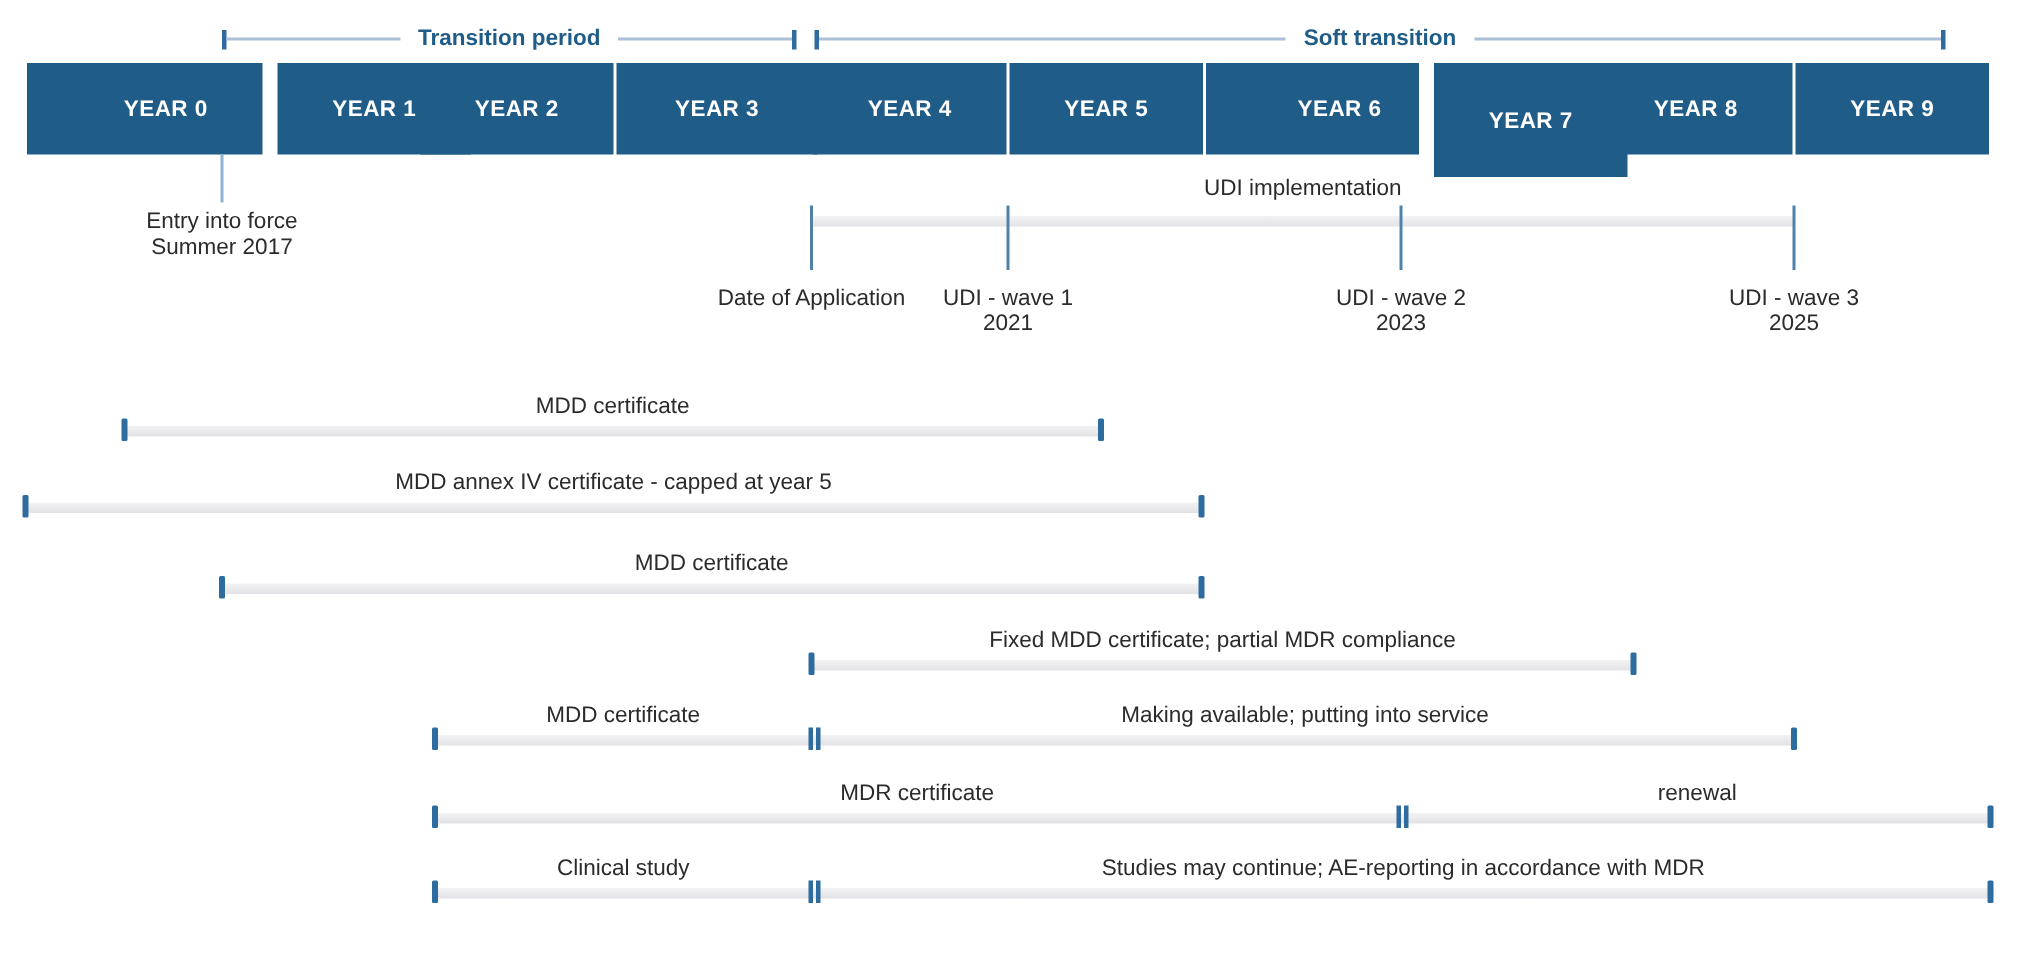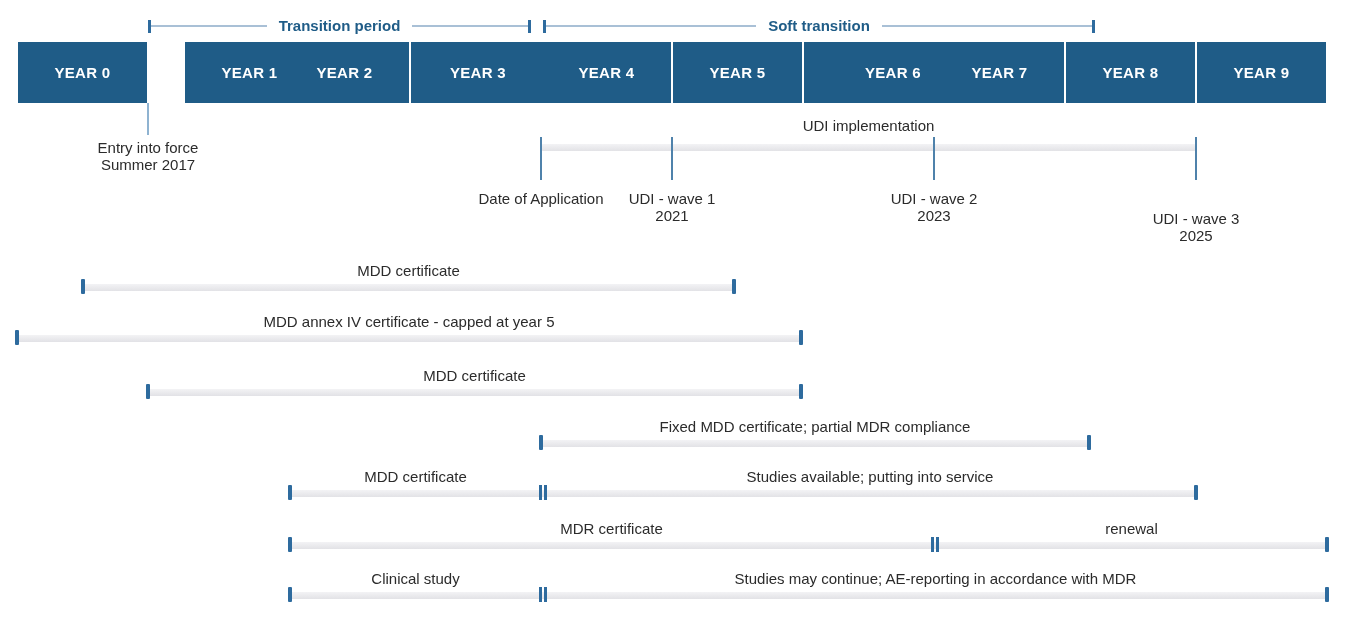--- a/index.html
+++ b/index.html
@@ -34,37 +34,37 @@
 
 <div id="stage" style="--band: #1F5C87; --tick: #2E6B9E; --bracket_line: #A9C0D6; --entry_tick: #8FB3D1; --udi_tick: #4F82AB; --bar_light: #F3F3F5; --bar_dark: #E2E2E6; --text: #2B2B2B;">
   <div id="brackets-layer">
       <div class="bracket" style="left: 148px; top: 19px; width: 383px;">
         <div class="btick"></div>
         <div class="bline"></div>
         <div class="blabel">Transition period</div>
         <div class="bline"></div>
         <div class="btick"></div>
       </div>
-      <div class="bracket" style="left: 543px; top: 19px; width: 552px; justify-content: space-between;">
+      <div class="bracket" style="left: 543px; top: 19px; width: 754px; justify-content: space-between;">
         <div class="btick"></div>
         <div class="bline"></div>
         <div class="blabel">Soft transition</div>
         <div class="bline"></div>
         <div class="btick"></div>
       </div>
     </div>
   <div id="year-band">
-      <div class="year-cell" style="left: 18px; top: 42px; width: 129px; height: 61px;">YEAR 0</div>
+      <div class="year-cell" style="left: 18px; top: 42px; width: 129px; height: 61px; padding-left: 28px;">YEAR 0</div>
       <div class="year-cell" style="left: 149px; top: 42px; width: 129px; height: 61px; margin-left: 36px;">YEAR 1</div>
       <div class="year-cell" style="left: 280px; top: 42px; width: 129px; height: 61px;">YEAR 2</div>
       <div class="year-cell" style="left: 411px; top: 42px; width: 134px; height: 61px;">YEAR 3</div>
       <div class="year-cell" style="left: 542px; top: 42px; width: 129px; height: 61px;">YEAR 4</div>
       <div class="year-cell" style="left: 673px; top: 42px; width: 129px; height: 61px;">YEAR 5</div>
       <div class="year-cell" style="left: 804px; top: 42px; width: 106px; height: 61px; padding-left: 36px;">YEAR 6</div>
-      <div class="year-cell" style="left: 935px; top: 42px; width: 129px; height: 61px;">YEAR 7</div>
+      <div class="year-cell" style="left: 956px; top: 42px; width: 129px; height: 76px;">YEAR 7</div>
       <div class="year-cell" style="left: 1066px; top: 42px; width: 129px; height: 61px;">YEAR 8</div>
       <div class="year-cell" style="left: 1197px; top: 42px; width: 129px; height: 61px;">YEAR 9</div>
     </div>
   <div id="annotations-layer">
       <div class="vline entry-vline" style="left: 147px; top: 103px; height: 32px;"></div>
       <div class="lbl" style="left: -2px; top: 139px; width: 300px;">
         <div>Entry into force</div>
         <div>Summer 2017</div>
       </div>
       <div class="lbl" style="left: 718.5px; top: 117px; width: 300px;">UDI implementation</div>
@@ -77,21 +77,21 @@
       <div class="lbl" style="left: 562px; top: 190px; width: 220px;">
         <div>UDI - wave 1</div>
         <div>2021</div>
       </div>
       <div class="vline udi-vline" style="left: 933px; top: 137px; height: 43px;"></div>
       <div class="lbl" style="left: 824px; top: 190px; width: 220px;">
         <div>UDI - wave 2</div>
         <div>2023</div>
       </div>
       <div class="vline udi-vline" style="left: 1195px; top: 137px; height: 43px;"></div>
-      <div class="lbl" style="left: 1086px; top: 190px; width: 220px; margin-top: 20px;">
+      <div class="lbl" style="left: 1086px; top: 190px; width: 220px;">
         <div>UDI - wave 3</div>
         <div>2025</div>
       </div>
     </div>
   <div id="rows-layer">
       <div class="bar" style="left: 83px; top: 284px; width: 651px;"></div>
       <div class="tick" style="left: 81px; top: 279px;"></div>
       <div class="tick" style="left: 732px; top: 279px;"></div>
       <div class="lbl" style="left: 178.5px; top: 262px; width: 460px;">MDD certificate</div>
       <div class="bar" style="left: 17px; top: 335px; width: 784px;"></div>
@@ -103,21 +103,21 @@
       <div class="tick" style="left: 799px; top: 384px;"></div>
       <div class="lbl" style="left: 244.5px; top: 367px; width: 460px;">MDD certificate</div>
       <div class="bar" style="left: 541px; top: 440px; width: 548px;"></div>
       <div class="tick" style="left: 539px; top: 435px;"></div>
       <div class="tick" style="left: 1087px; top: 435px;"></div>
       <div class="lbl" style="left: 585px; top: 418px; width: 460px;">Fixed MDD certificate; partial MDR compliance</div>
       <div class="bar" style="left: 290px; top: 490px; width: 906px;"></div>
       <div class="tick" style="left: 288px; top: 485px;"></div>
       <div class="tick" style="left: 1194px; top: 485px;"></div>
       <div class="lbl" style="left: 185.5px; top: 468px; width: 460px;">MDD certificate</div>
-      <div class="lbl" style="left: 640px; top: 468px; width: 460px;">Studies available; putting into service</div>
+      <div class="lbl" style="left: 640px; top: 468px; width: 460px;">Making available; putting into service</div>
       <div class="dtick" style="left: 538.5px; top: 485px;"></div>
       <div class="dtick" style="left: 543.5px; top: 485px;"></div>
       <div class="bar" style="left: 290px; top: 542px; width: 1037px;"></div>
       <div class="tick" style="left: 288px; top: 537px;"></div>
       <div class="tick" style="left: 1325px; top: 537px;"></div>
       <div class="lbl" style="left: 381.5px; top: 520px; width: 460px;">MDR certificate</div>
       <div class="lbl" style="left: 901.5px; top: 520px; width: 460px;">renewal</div>
       <div class="dtick" style="left: 930.5px; top: 537px;"></div>
       <div class="dtick" style="left: 935.5px; top: 537px;"></div>
       <div class="bar" style="left: 290px; top: 592px; width: 1037px;"></div>

